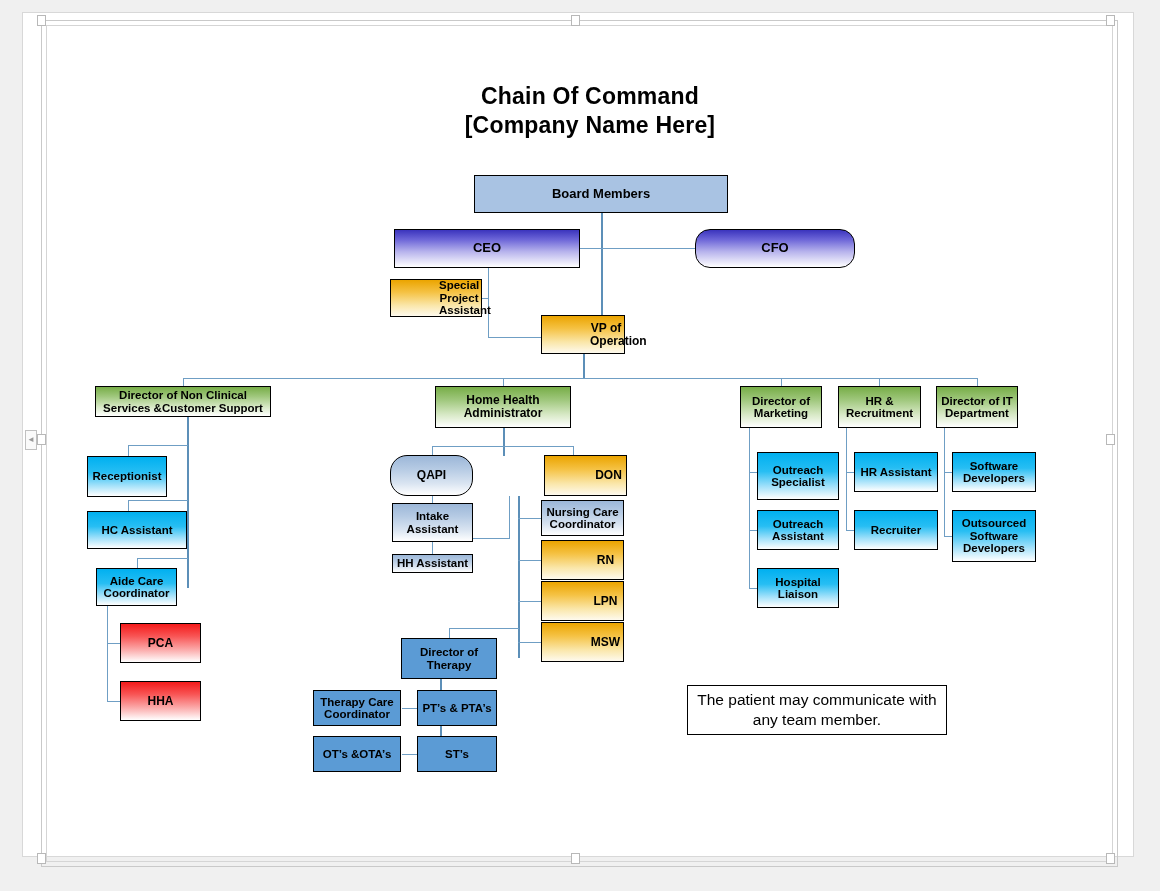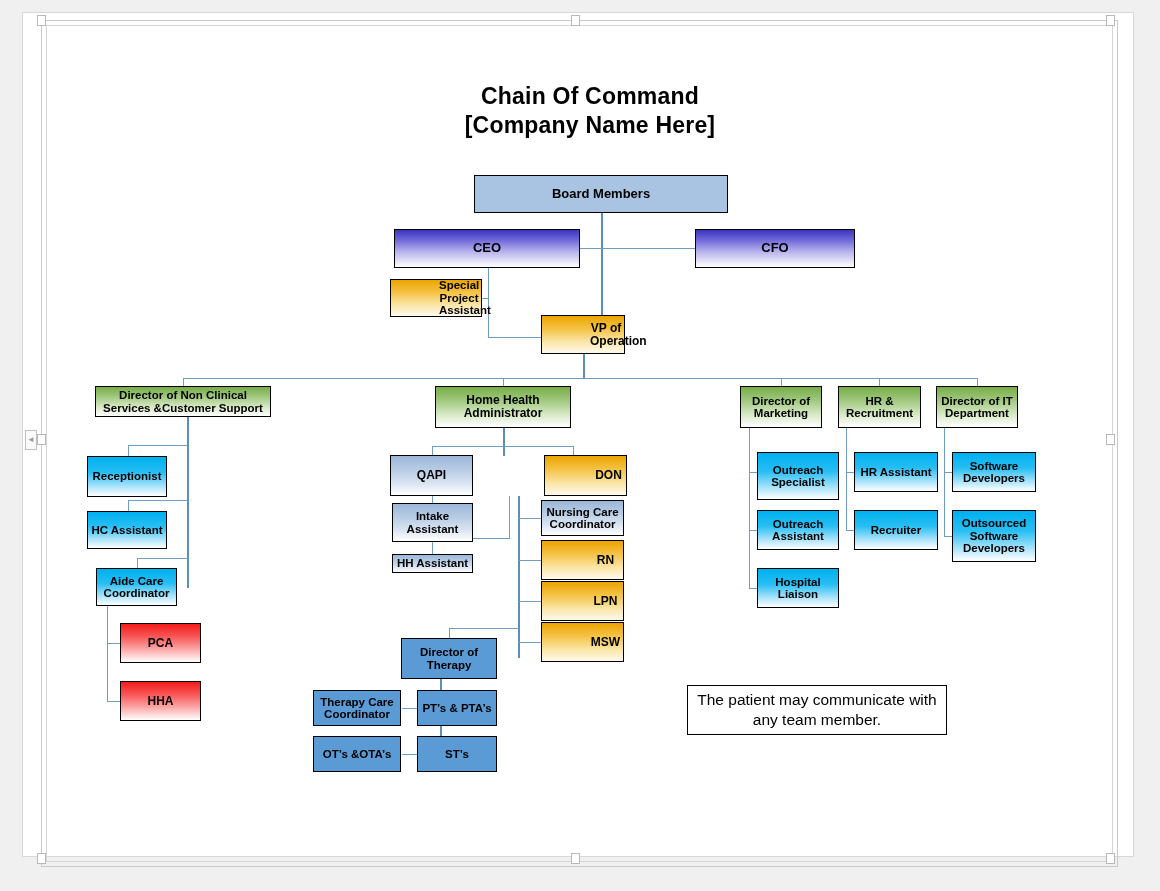--- a/index.html
+++ b/index.html
@@ -185,21 +185,21 @@
     <div class="conn h" style="left:944px; top:472px; width:9px;"></div>
     <div class="conn h" style="left:944px; top:536px; width:9px;"></div>
 
     <div id="nodes">
         <div class="node f-board" style="left: 474px; top: 175px; width: 254px; height: 38px; font-size: 13px;">
           <span>Board Members</span>
         </div>
         <div class="node f-exec" style="left: 394px; top: 229px; width: 186px; height: 39px; font-size: 13px;">
           <span>CEO</span>
         </div>
-        <div class="node f-exec" style="left: 695px; top: 229px; width: 160px; height: 39px; font-size: 13px;">
+        <div class="node f-exec" style="left: 695px; top: 229px; width: 160px; height: 39px; font-size: 13px; border-radius: 15px;">
           <span>CFO</span>
         </div>
         <div class="node f-gold" style="left: 390px; top: 279px; width: 92px; height: 38px; font-size: 11.5px;">
           <span>Special Project Assistant</span>
         </div>
         <div class="node f-gold" style="left: 541px; top: 315px; width: 84px; height: 39px; font-size: 12px;">
           <span>VP of Operation</span>
         </div>
         <div class="node f-green" style="left: 95px; top: 386px; width: 176px; height: 31px; font-size: 11.5px;">
           <span>Director of Non Clinical Services &amp;Customer Support</span>
@@ -212,33 +212,33 @@
         </div>
         <div class="node f-green" style="left: 838px; top: 386px; width: 83px; height: 42px; font-size: 11.5px;">
           <span>HR &amp; Recruitment</span>
         </div>
         <div class="node f-green" style="left: 936px; top: 386px; width: 82px; height: 42px; font-size: 11.5px;">
           <span>Director of IT Department</span>
         </div>
         <div class="node f-cyan" style="left: 87px; top: 456px; width: 80px; height: 41px; font-size: 11.5px;">
           <span>Receptionist</span>
         </div>
-        <div class="node f-cyan" style="left: 87px; top: 511px; width: 80px; height: 38px; font-size: 11.5px;">
+        <div class="node f-cyan" style="left: 87px; top: 511px; width: 100px; height: 38px; font-size: 11.5px;">
           <span>HC Assistant</span>
         </div>
         <div class="node f-cyan" style="left: 96px; top: 568px; width: 81px; height: 38px; font-size: 11.5px;">
           <span>Aide Care Coordinator</span>
         </div>
         <div class="node f-red" style="left: 120px; top: 623px; width: 81px; height: 40px; font-size: 12px;">
           <span>PCA</span>
         </div>
         <div class="node f-red" style="left: 120px; top: 681px; width: 81px; height: 40px; font-size: 12px;">
           <span>HHA</span>
         </div>
-        <div class="node f-slate" style="left: 390px; top: 455px; width: 83px; height: 41px; font-size: 12px;">
+        <div class="node f-slate" style="left: 390px; top: 455px; width: 83px; height: 41px; font-size: 12px; border-radius: 17px;">
           <span>QAPI</span>
         </div>
         <div class="node f-slate" style="left: 392px; top: 503px; width: 81px; height: 39px; font-size: 11.5px;">
           <span>Intake Assistant</span>
         </div>
         <div class="node f-slate" style="left: 392px; top: 554px; width: 81px; height: 19px; font-size: 11.5px;">
           <span>HH Assistant</span>
         </div>
         <div class="node f-gold" style="left: 500px; top: 455px; width: 83px; height: 41px; font-size: 12px; margin-left: 44px;">
           <span>DON</span>

